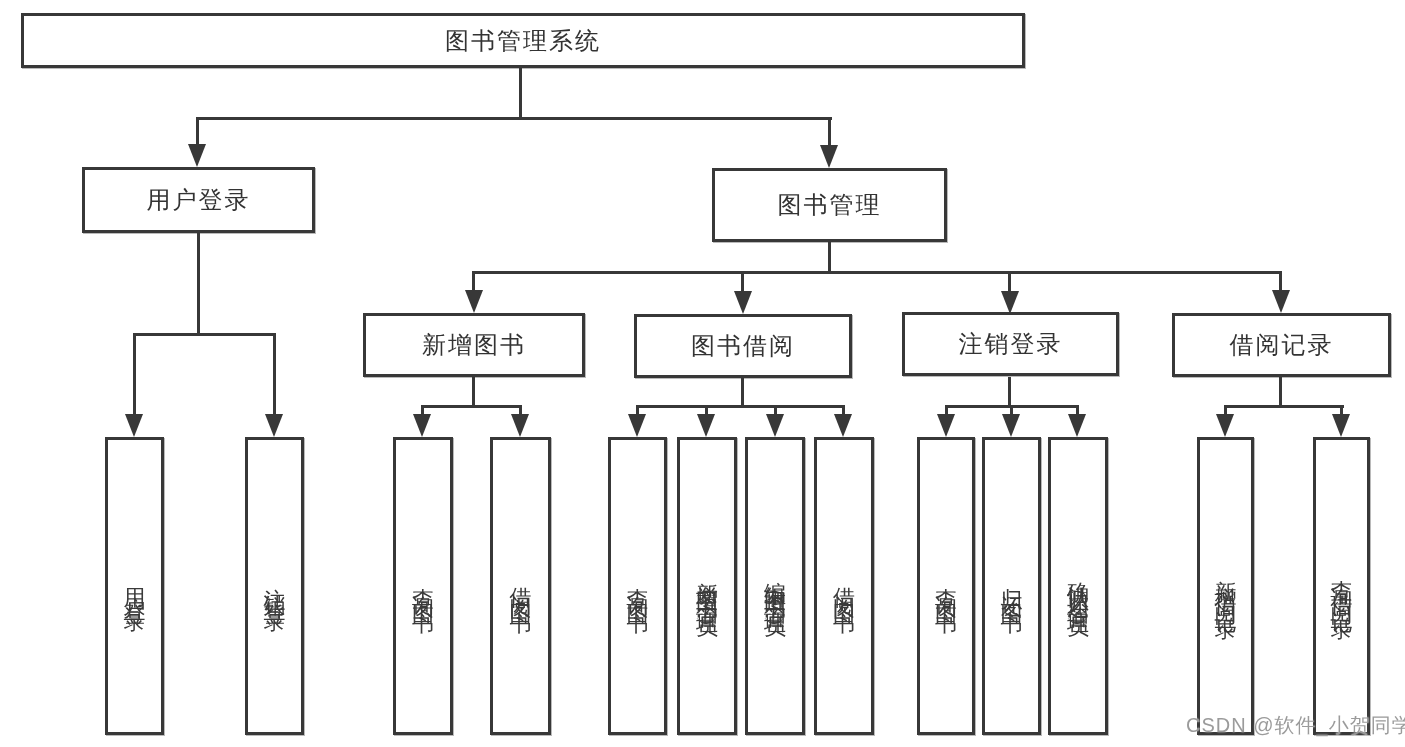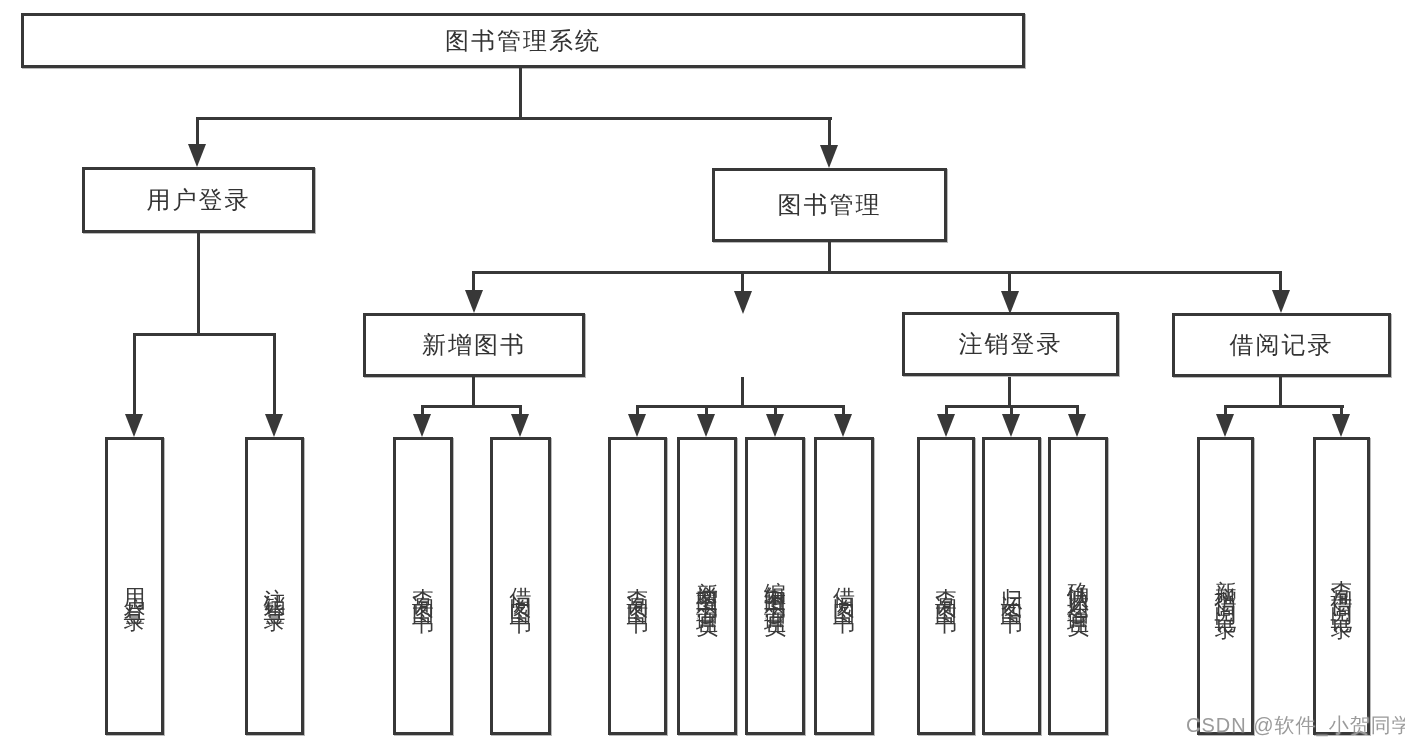--- a/index.html
+++ b/index.html
@@ -151,20 +151,23 @@
   <div class="box" style="left:82px;top:167px;width:233px;height:66px">
     <span>用户登录</span>
   </div>
   <div class="box" style="left:712px;top:168px;width:235px;height:74px">
     <span>图书管理</span>
   </div>
 
   <div class="box" style="left:363px;top:313px;width:222px;height:64px">
     <span>新增图书</span>
   </div>
+  <div class="box" style="left:634px;top:314px;width:218px;height:64px">
+    <span>图书借阅</span>
+  </div>
   <div class="box" style="left:902px;top:312px;width:217px;height:64px">
     <span>注销登录</span>
   </div>
   <div class="box" style="left:1172px;top:313px;width:219px;height:64px">
     <span>借阅记录</span>
   </div>
 
   <div class="vbox" style="left:105px;top:437px;width:59px;height:298px">
     <span class="vtext">用户登录</span>
   </div>

